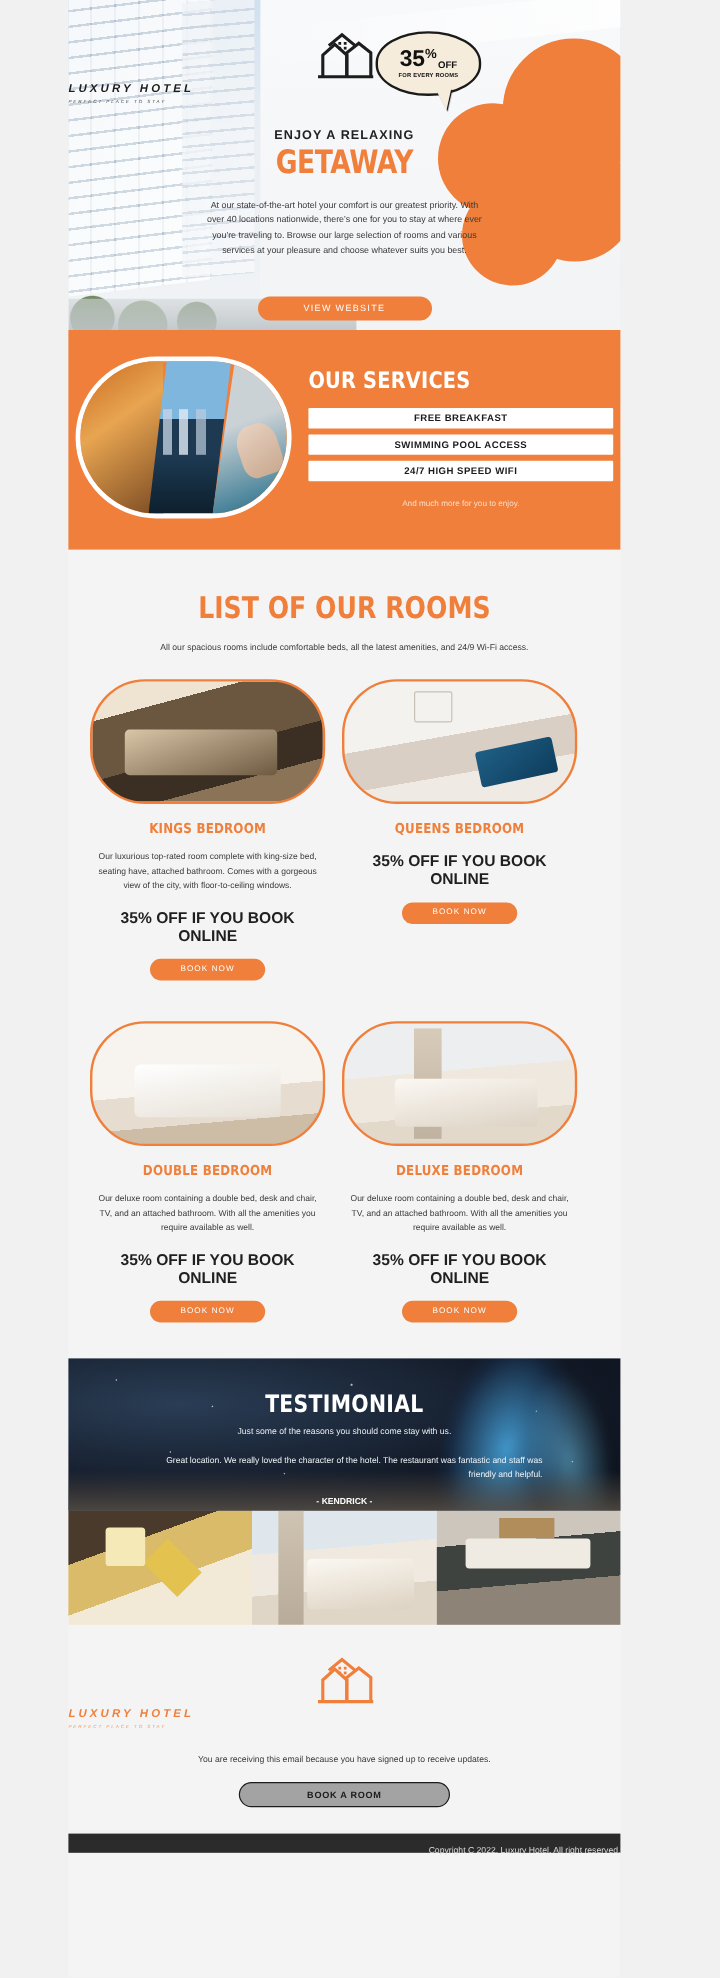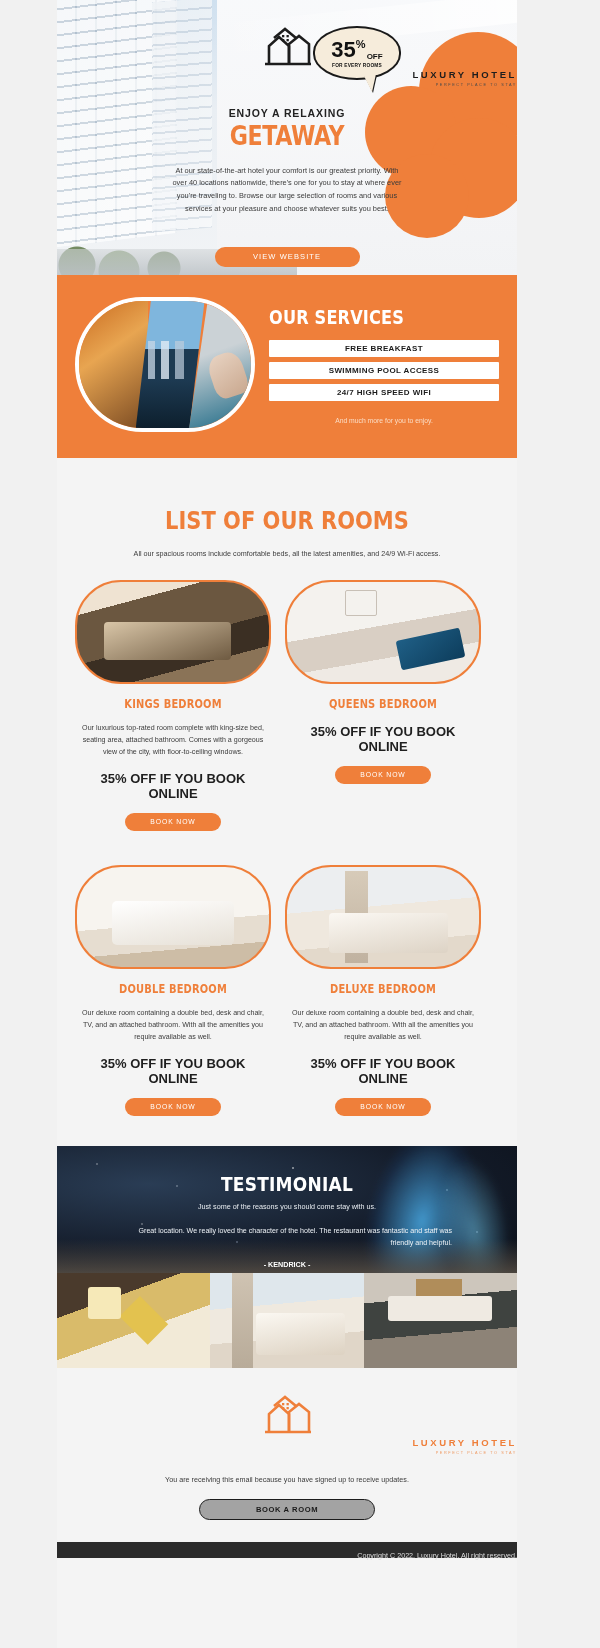--- a/index.html
+++ b/index.html
@@ -47,21 +47,21 @@
   .hero-bg .ground {
      position:absolute; left:0; bottom:0; width:240px; height:26px;
      background: linear-gradient(180deg, rgba(210,214,216,.6), rgba(190,196,200,.9));
   }
   .hero-bg .whitepanel{
      position:absolute; right:0; top:0; width:300px; height:275px;
      background: linear-gradient(180deg,#fbfbfc,#f2f3f5); opacity:.93;
   }
   .hero-inner { position: relative; z-index: 3; }
 
-  .logo-wrap { text-align: right; padding-top: 26px; }
+  .logo-wrap { text-align: left; padding-top: 26px; font-style: italic; }
   .logo-mark { display:block; margin: 0 auto; }
   .logo-word { font-family: "Liberation Sans", sans-serif; font-weight: 700;
      font-size: 9.5px; letter-spacing: 2.6px; color: #1d1d1d; margin-top: 3px; }
   .logo-tag { font-size: 3.8px; letter-spacing: 1.6px; color: #4a4a4a; margin-top: 2.5px; }
 
   .hero-sub { text-align:center; margin-top: 20px; font-weight: 700; font-size: 10.5px;
      letter-spacing: .9px; color: #222; }
   .hero-title { text-align:center; font-family: "DejaVu Sans", sans-serif; font-weight: 700;
      font-size: 27px; letter-spacing: -0.5px; color: #ef7f3a; margin-top: 1px;
      transform: scaleX(.82); transform-origin: center; }
@@ -77,28 +77,28 @@
   .b2 { width: 92px; height: 92px; right: 66px; top: 60px; }
   .b3 { width: 100px; height: 100px; right: -6px; top: 92px; }
   .b4 { width: 84px; height: 84px; right: 54px; top: 128px; }
   .bubble { position: absolute; left: 0; top: 0; width: 88px; height: 54px;
      background: #f6ecdb; border: 2.2px solid #1a1a1a; border-radius: 50%/48%;
      z-index: 4; display:flex; flex-direction: column; align-items:center; justify-content:center; }
   .bubble:after { content:""; position:absolute; left: 48px; bottom: -14px; width: 0; height: 0;
      border-left: 9px solid transparent; border-right: 4px solid transparent;
      border-top: 18px solid #f6ecdb; filter: drop-shadow(1.5px 1px 0 #1a1a1a); }
   .bub-row { display:flex; align-items: flex-start; }
-  .bub-num { font-size: 22px; font-weight: 700; color:#111; line-height: 1; }
+  .bub-num { font-size: 19px; font-weight: 700; color:#111; line-height: 1; }
   .bub-pct { font-size: 11px; font-weight: 700; color:#111; line-height: 1; }
   .bub-off { font-size: 8px; font-weight: 700; color:#111; align-self: flex-end; margin-left: 1px; }
   .bub-sub { font-size: 4.8px; font-weight: 700; color:#111; letter-spacing: .2px; margin-top: 2px; }
 
   
   .services { position: relative; background: #ef7f3a; padding: 22px 0 26px; }
-  .svc-row { display:flex; align-items: center; padding: 0 18px; }
+  .svc-row { display:flex; align-items: center; padding: 0 6px; }
   .svc-photo { width: 180px; height: 135px; border-radius: 70px; border: 4px solid #fff;
      overflow: hidden; position: relative; flex: none; }
   .svc-photo .p { position: absolute; top: 0; height: 100%; }
   .svc-photo .pa { left: 0; width: 40%;
      background: linear-gradient(145deg,#c96a1f,#e8a551 40%,#7a4a22 100%); }
   .svc-photo .pb { left: 33%; width: 40%;
      background: linear-gradient(180deg,#7fb6dd 0 38%, #1d3a52 38% 62%, #0d1f2d 100%);
      clip-path: polygon(22% 0, 100% 0, 78% 100%, 0 100%); }
   .svc-photo .pc { right: 0; width: 36%;
      background: linear-gradient(160deg,#cbd2d6 0 40%, #1e6a86 100%);
@@ -112,21 +112,21 @@
      transform: rotate(-18deg); }
 
   .svc-right { flex: 1; padding-left: 14px; }
   .svc-title { font-family:"DejaVu Sans", sans-serif; font-weight: 700; font-size: 19px; color: #fff;
      letter-spacing: .2px; transform: scaleX(.85); transform-origin: left center; margin-bottom: 12px; }
   .svc-item { background:#fff; height: 17px; line-height: 17px; text-align:center; font-size: 8px;
      font-weight: 700; color: #1b1b1b; letter-spacing: .4px; margin-bottom: 5px; border-radius: 1px; }
   .svc-more { font-size: 6.8px; color: #fbdcc4; text-align: center; margin-top: 16px; }
 
   
-  .rooms { background: #f4f4f4; padding: 48px 0 30px; }
+  .rooms { background: #f4f4f4; padding: 34px 0 30px; }
   .rooms-title { text-align:center; font-family:"DejaVu Sans", sans-serif; font-weight:700;
      font-size: 25px; color:#ef7f3a; transform: scaleX(.84); transform-origin:center; }
   .rooms-sub { text-align:center; font-size: 7.2px; color:#3c3c3c; margin-top: 14px; }
   .room-grid { display:flex; flex-wrap: wrap; padding: 22px 18px 0; gap: 0 14px; }
   .room { width: 196px; }
   .room-img { width: 100%; height: 104px; border: 2.5px solid #ef7f3a; border-radius: 46px;
      overflow:hidden; position: relative; }
   .ri1 { background: linear-gradient(165deg,#efe3d2 0 22%, #6b5740 22% 55%, #3b2f23 55% 76%, #8a7357 76%); }
   .ri1:after{content:"";position:absolute;left:14%;top:40%;width:66%;height:38%;background:linear-gradient(160deg,#d9c6a8,#6e5a41);border-radius:4px;}
   .ri2 { background: linear-gradient(170deg,#f4f2ee 0 45%, #d9cfc4 45% 70%, #efeae4 70%); }
@@ -279,21 +279,21 @@
   </section>
 
   <section class="rooms">
     <div class="rooms-title">LIST OF OUR ROOMS</div>
     <div class="rooms-sub">All our spacious rooms include comfortable beds, all the latest amenities, and 24/9 Wi-Fi access.</div>
 
     <div class="room-grid">
       <div class="room">
         <div class="room-img ri1"></div>
         <div class="room-name">KINGS BEDROOM</div>
-        <div class="room-desc">Our luxurious top-rated room complete with king-size bed, seating area, attached bathroom. Comes with a gorgeous view of the city, with floor-to-ceiling windows.</div>
+        <div class="room-desc">Our luxurious top-rated room complete with king-size bed, seating have, attached bathroom. Comes with a gorgeous view of the city, with floor-to-ceiling windows.</div>
         <div class="room-offer">35% OFF IF YOU BOOK ONLINE</div>
         <button class="room-btn">BOOK NOW</button>
       </div>
 
       <div class="room">
         <div class="room-img ri2"></div>
         <div class="room-name">QUEENS BEDROOM</div>
         <div class="room-offer">35% OFF IF YOU BOOK ONLINE</div>
         <button class="room-btn">BOOK NOW</button>
       </div>

